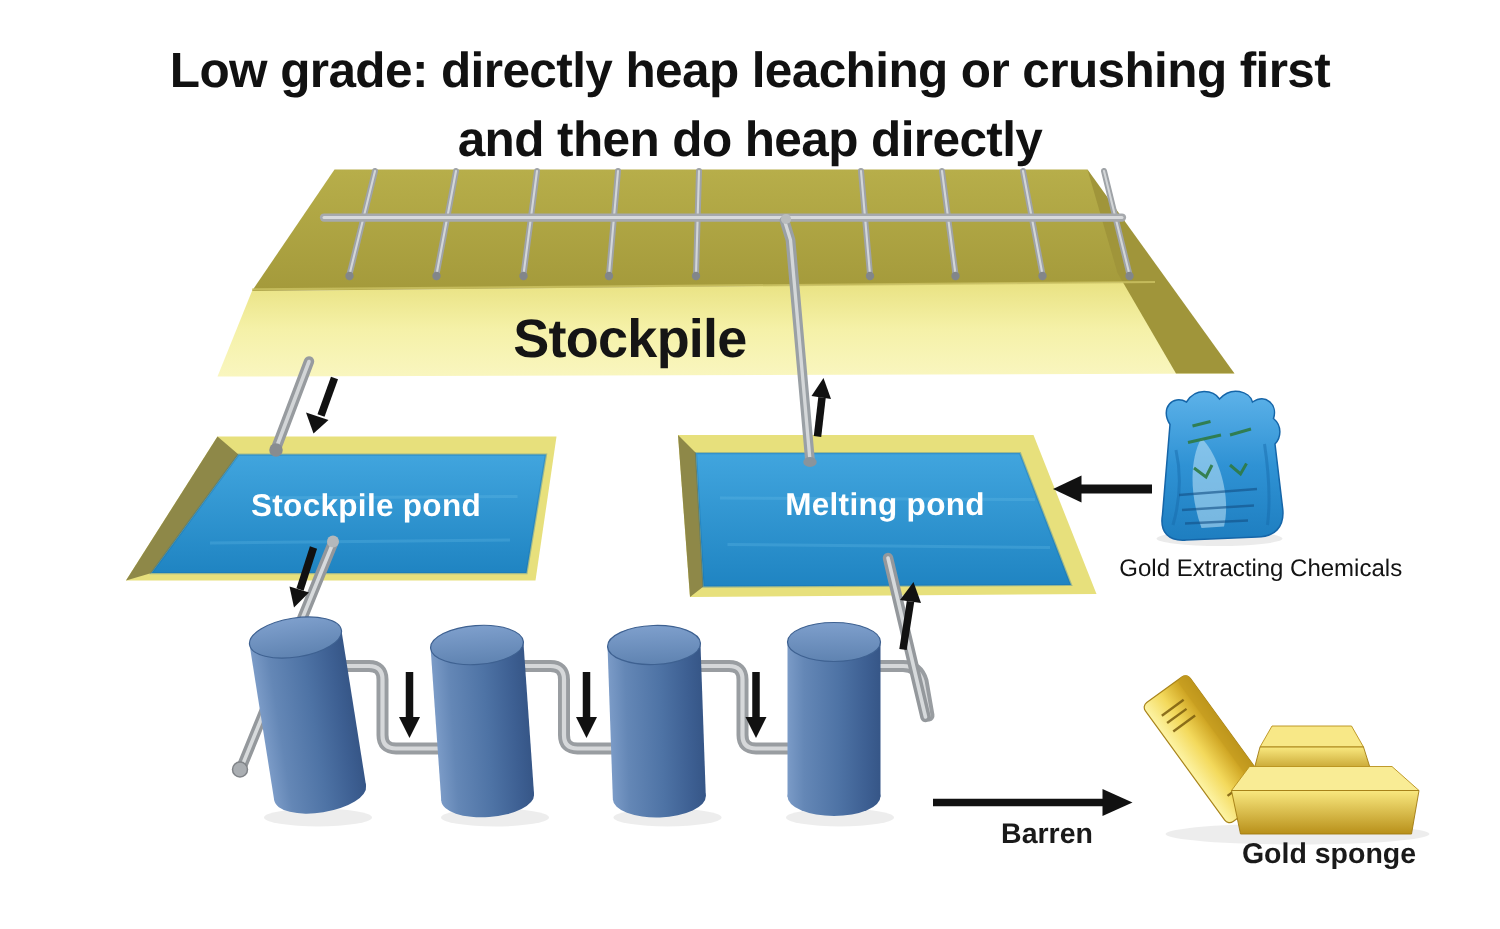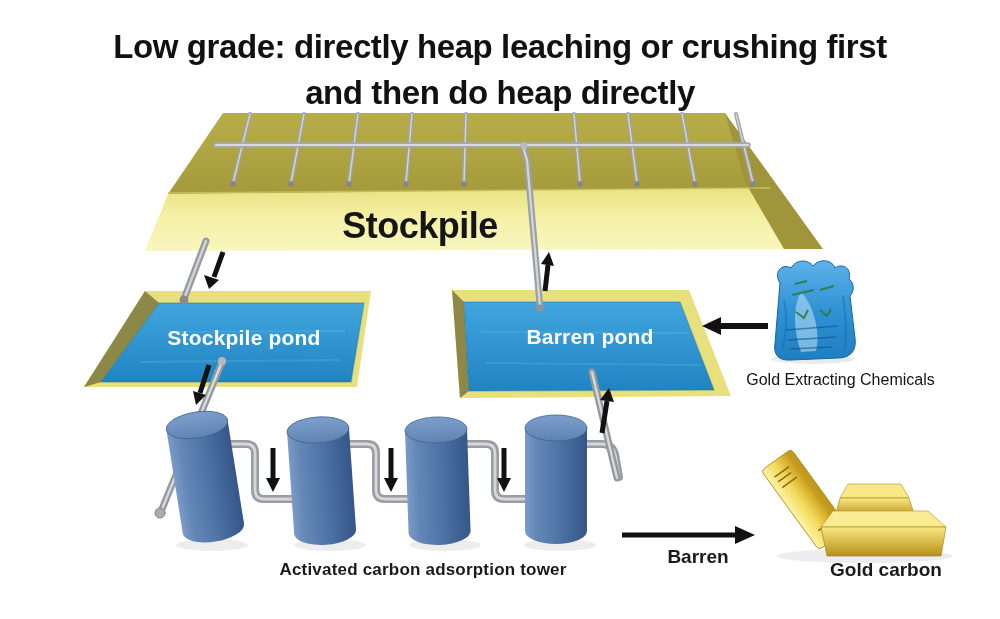--- a/index.html
+++ b/index.html
@@ -290,19 +290,18 @@
     </g>
   </g>
 </svg>
 
 <div class="lbl title">
   <div>Low grade: directly heap leaching or crushing first</div>
   <div>and then do heap directly</div>
 </div>
 <div class="lbl stockpile-label">Stockpile</div>
 <div class="lbl pond-label pregnant-label">Stockpile pond</div>
-<div class="lbl pond-label barren-label">Barren pond</div>
+<div class="lbl pond-label barren-label">Melting pond</div>
 <div class="lbl chem-label">Gold Extracting Chemicals</div>
-<div class="lbl tower-label">Activated carbon adsorption tower</div>
 <div class="lbl melting-label">Barren</div>
-<div class="lbl gold-label">Gold carbon</div>
+<div class="lbl gold-label">Gold sponge</div>
 
 </div>
 
 </body></html>

